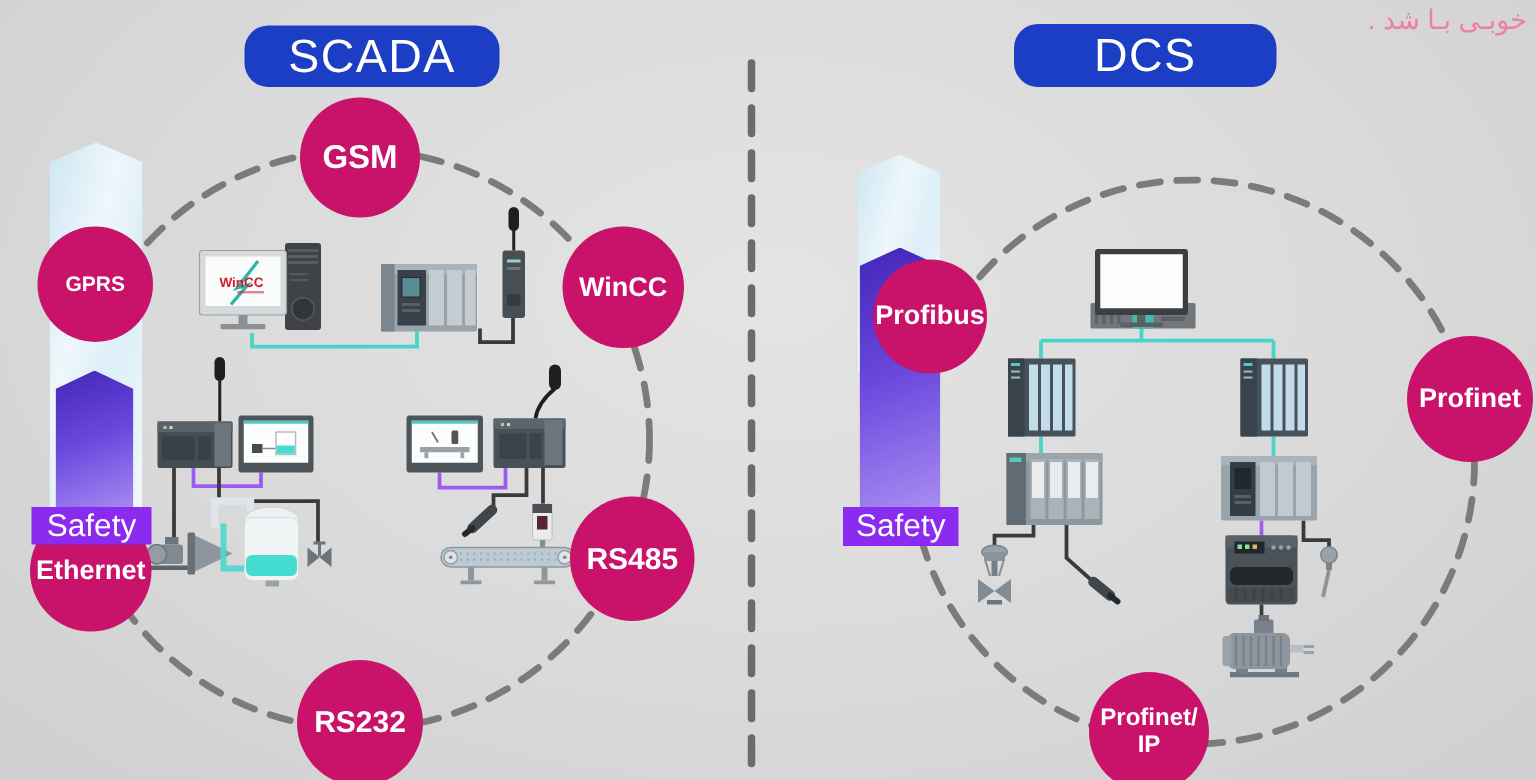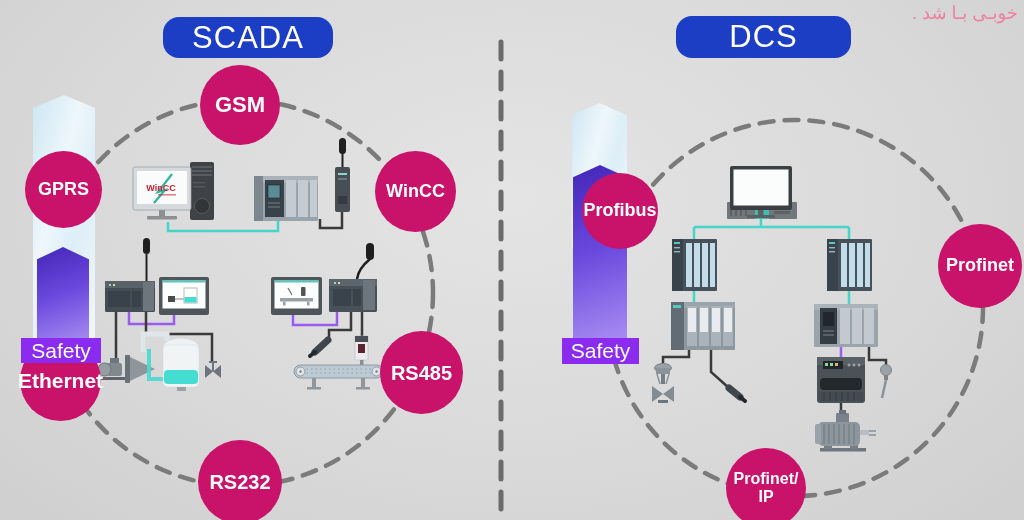--- a/index.html
+++ b/index.html
@@ -20,23 +20,23 @@
   
   .banner{position:absolute;background:#1c3ec4;color:#fff;display:flex;align-items:center;justify-content:center;
           font-size:31px;letter-spacing:1px;border-radius:16px;}
   .banner-scada{left:163px;top:17px;width:170px;height:41px;}
   .banner-dcs{left:659px;top:16px;width:175px;height:42px;margin-left:17px;}
 
   
   .bubble{position:absolute;border-radius:50%;background:#c9126a;color:#fff;display:flex;flex-direction:column;
           align-items:center;justify-content:center;font-weight:bold;text-align:right;line-height:1.1;}
   .b-gsm{left:200px;top:65px;width:80px;height:80px;font-size:22px;}
-  .b-gprs{left:25px;top:151px;width:77px;height:77px;font-size:18px;}
+  .b-gprs{left:25px;top:151px;width:77px;height:77px;font-size:14px;}
   .b-modbus{left:375px;top:151px;width:81px;height:81px;font-size:18px;}
-  .b-ethernet{left:20px;top:340px;width:81px;height:81px;font-size:21px;}
+  .b-ethernet{left:20px;top:340px;width:81px;height:81px;font-size:18px;}
   .b-rs485{left:380px;top:331px;width:83px;height:83px;font-size:20px;}
   .b-rs232{left:198px;top:440px;width:84px;height:84px;font-size:20px;}
   .b-profibus{left:582px;top:173px;width:76px;height:76px;font-size:18px;}
   .b-profinet{left:938px;top:224px;width:84px;height:84px;font-size:18px;}
   .b-ethernetip{left:726px;top:448px;width:80px;height:80px;font-size:16px;}
 
   
   .safety{position:absolute;background:#8a2bef;color:#fff;display:flex;align-items:center;justify-content:center;
           font-size:21px;}
   .safety-l{left:21px;top:338px;width:80px;height:25px;}

